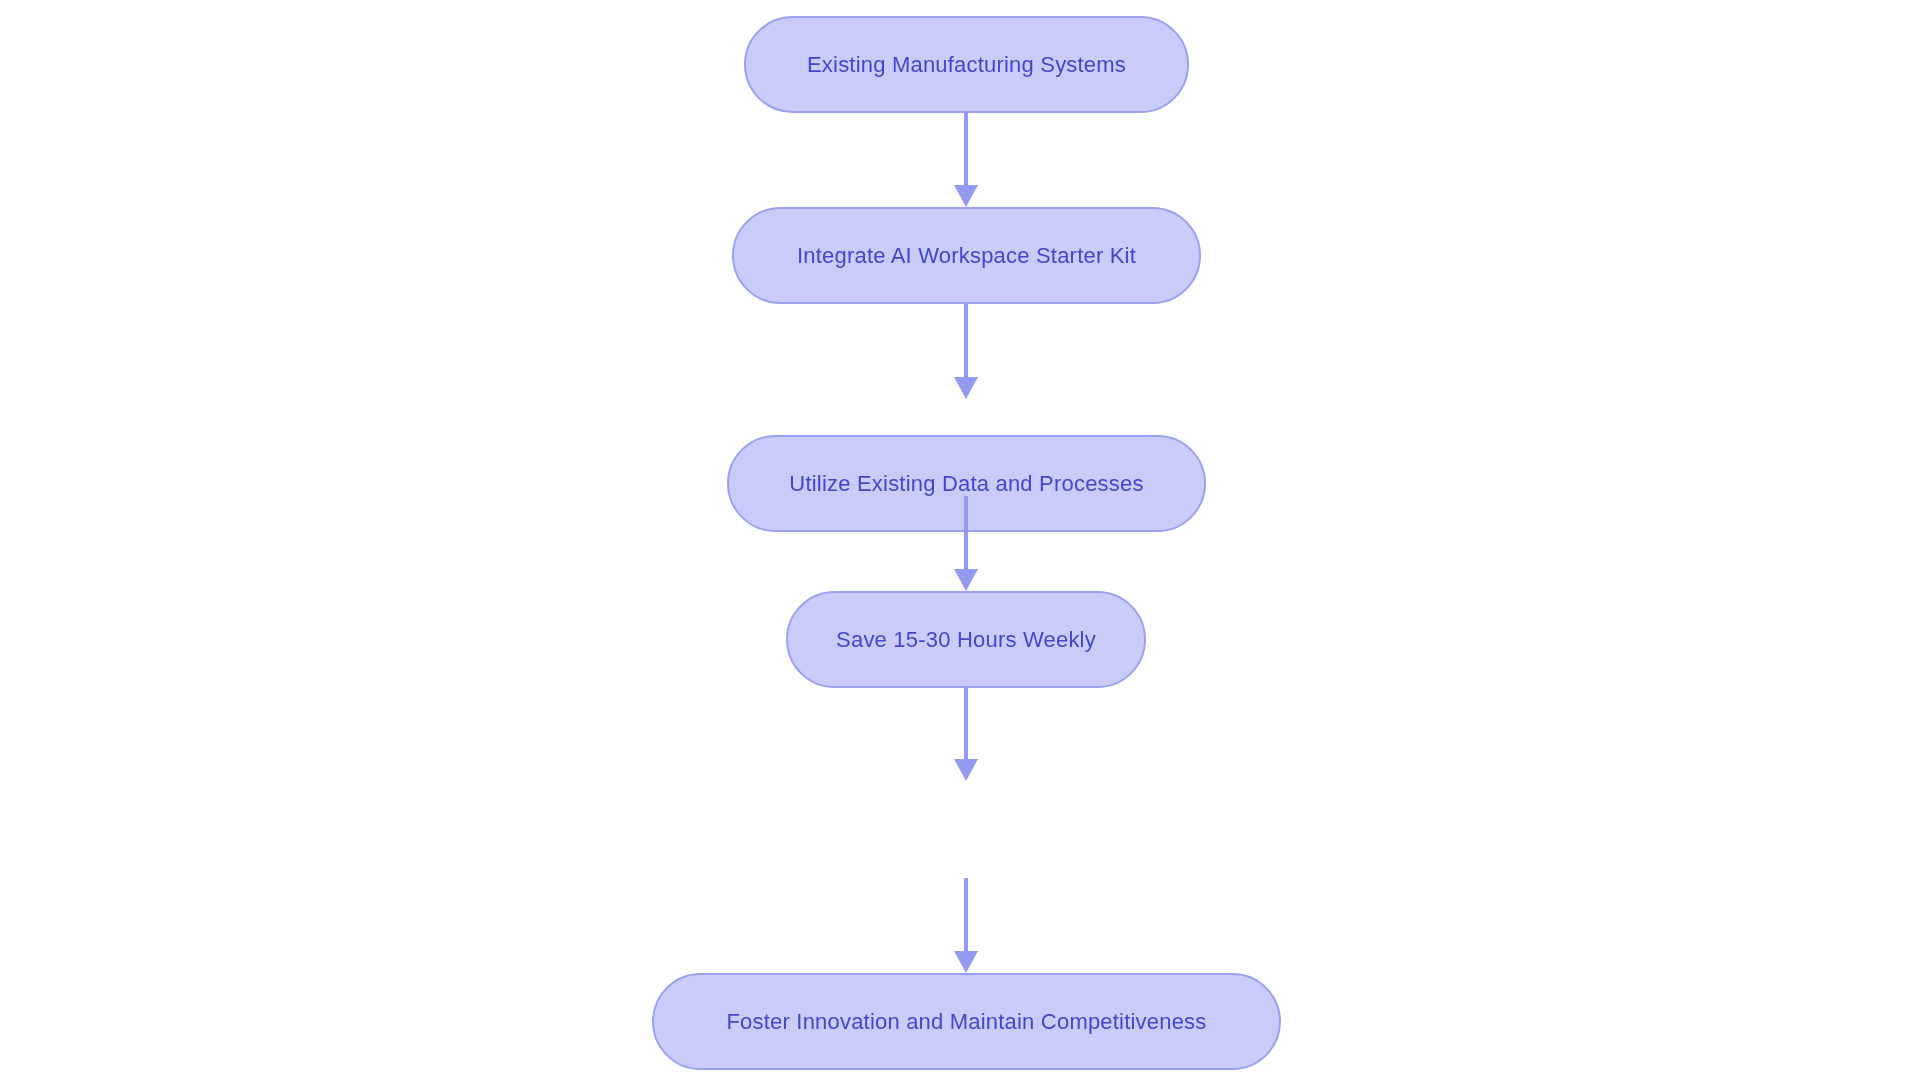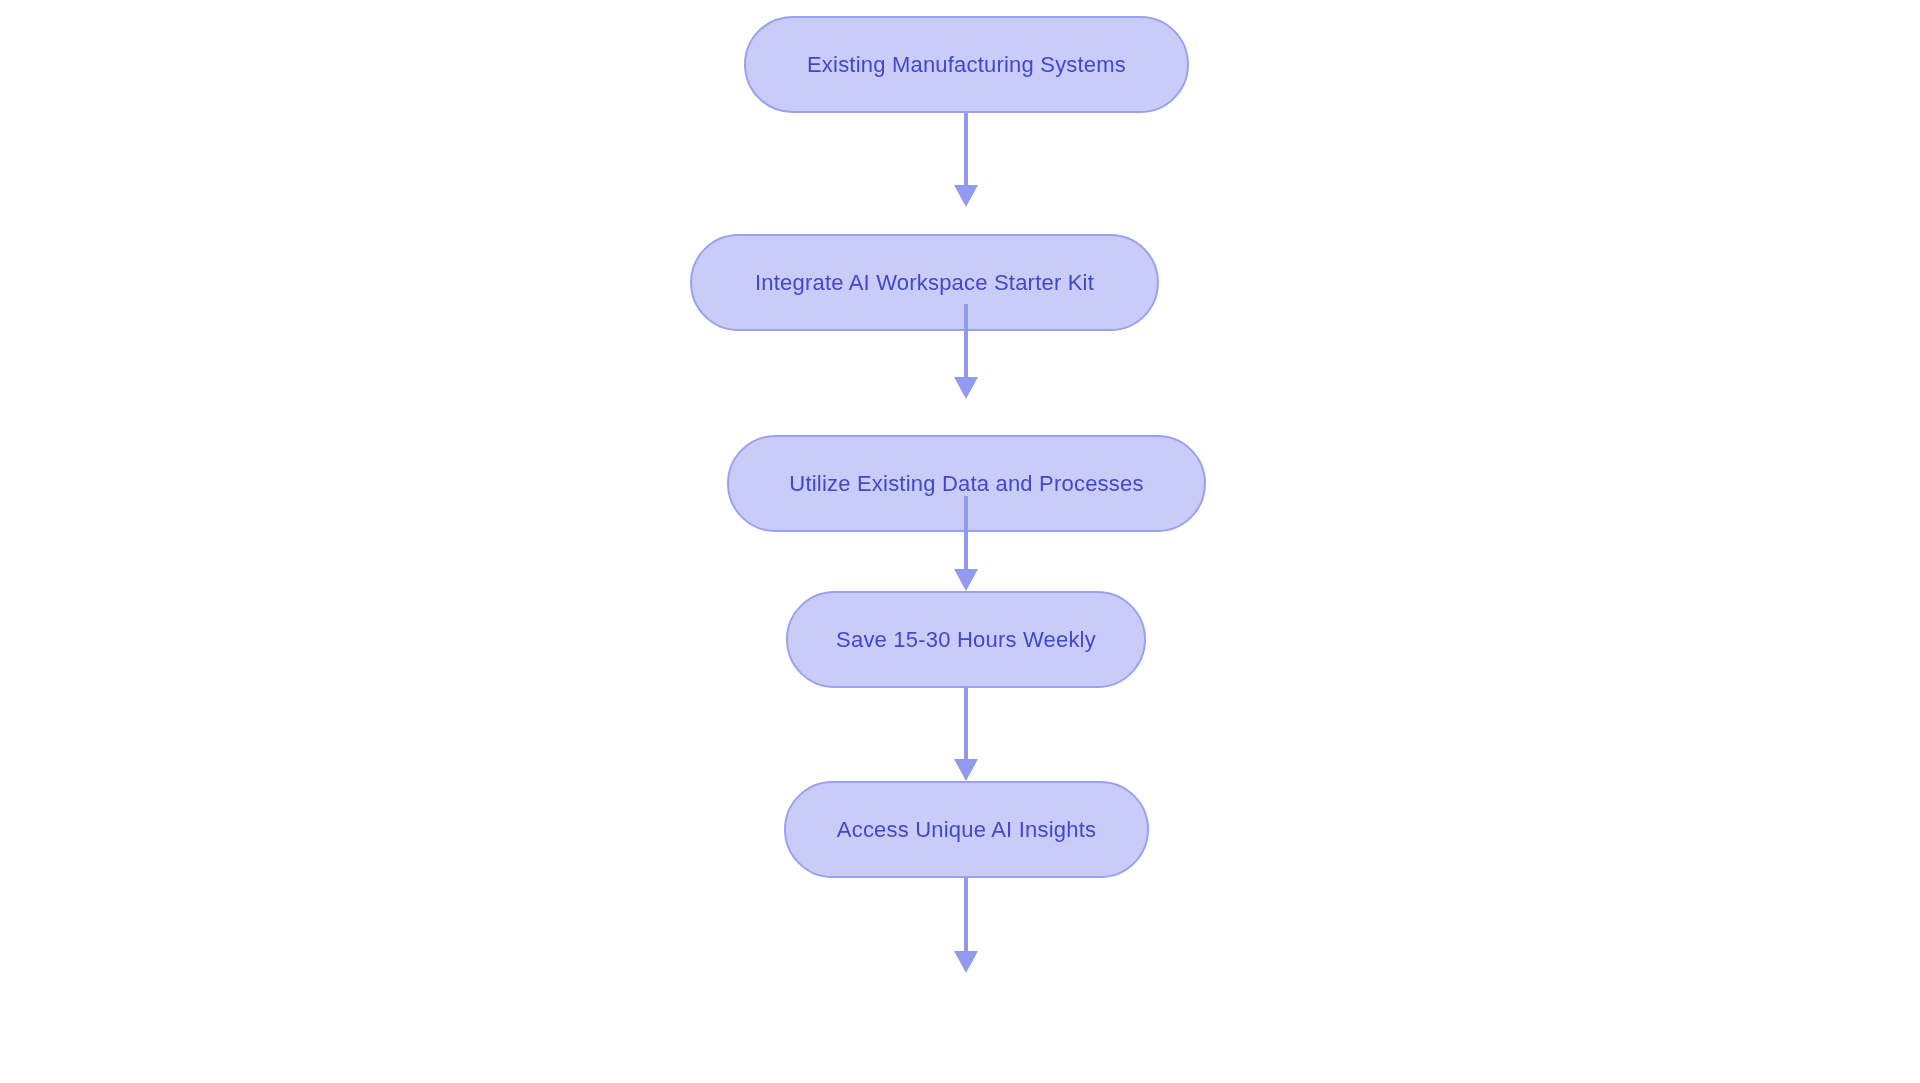--- a/index.html
+++ b/index.html
@@ -47,21 +47,21 @@
     stroke: var(--arrow, #929af0);
     stroke-width: 4;
   }
 
   .arrow polygon {
     fill: var(--arrow, #929af0);
   }
 
   
   .n1 { left: 744px; top: 16px;  width: 445px; }
-  .n2 { left: 690px; top: 207px; width: 469px; margin-top: 27px; }
+  .n2 { left: 732px; top: 207px; width: 469px; }
   .n3 { left: 727px; top: 399px; width: 479px; margin-top: 36px; }
   .n4 { left: 786px; top: 591px; width: 360px; }
   .n5 { left: 784px; top: 781px; width: 365px; }
   .n6 { left: 652px; top: 973px; width: 629px; }
 
   .a1 { left: 952px; top: 113px; }
   .a2 { left: 952px; top: 304px; }
   .a3 { left: 952px; top: 496px; }
   .a4 { left: 952px; top: 687px; }
   .a5 { left: 952px; top: 878px; }
@@ -100,23 +100,23 @@
 
   <div class="node n4">
     <span>Save 15-30 Hours Weekly</span>
   </div>
 
   <svg class="arrow a4" width="28" height="94" viewBox="0 0 28 94">
     <line x1="14" y1="0" x2="14" y2="74"></line>
     <polygon points="2,72 26,72 14,94"></polygon>
   </svg>
 
-  <div class="node n5">
-    <span>Access Unique AI Insights</span>
-  </div>
 
   <svg class="arrow a5" width="28" height="95" viewBox="0 0 28 95">
     <line x1="14" y1="0" x2="14" y2="75"></line>
     <polygon points="2,73 26,73 14,95"></polygon>
   </svg>
 
+  <div class="node n6">
+    <span>Foster Innovation and Maintain Competitiveness</span>
+  </div>
 
 </div>
 
 </body></html>

